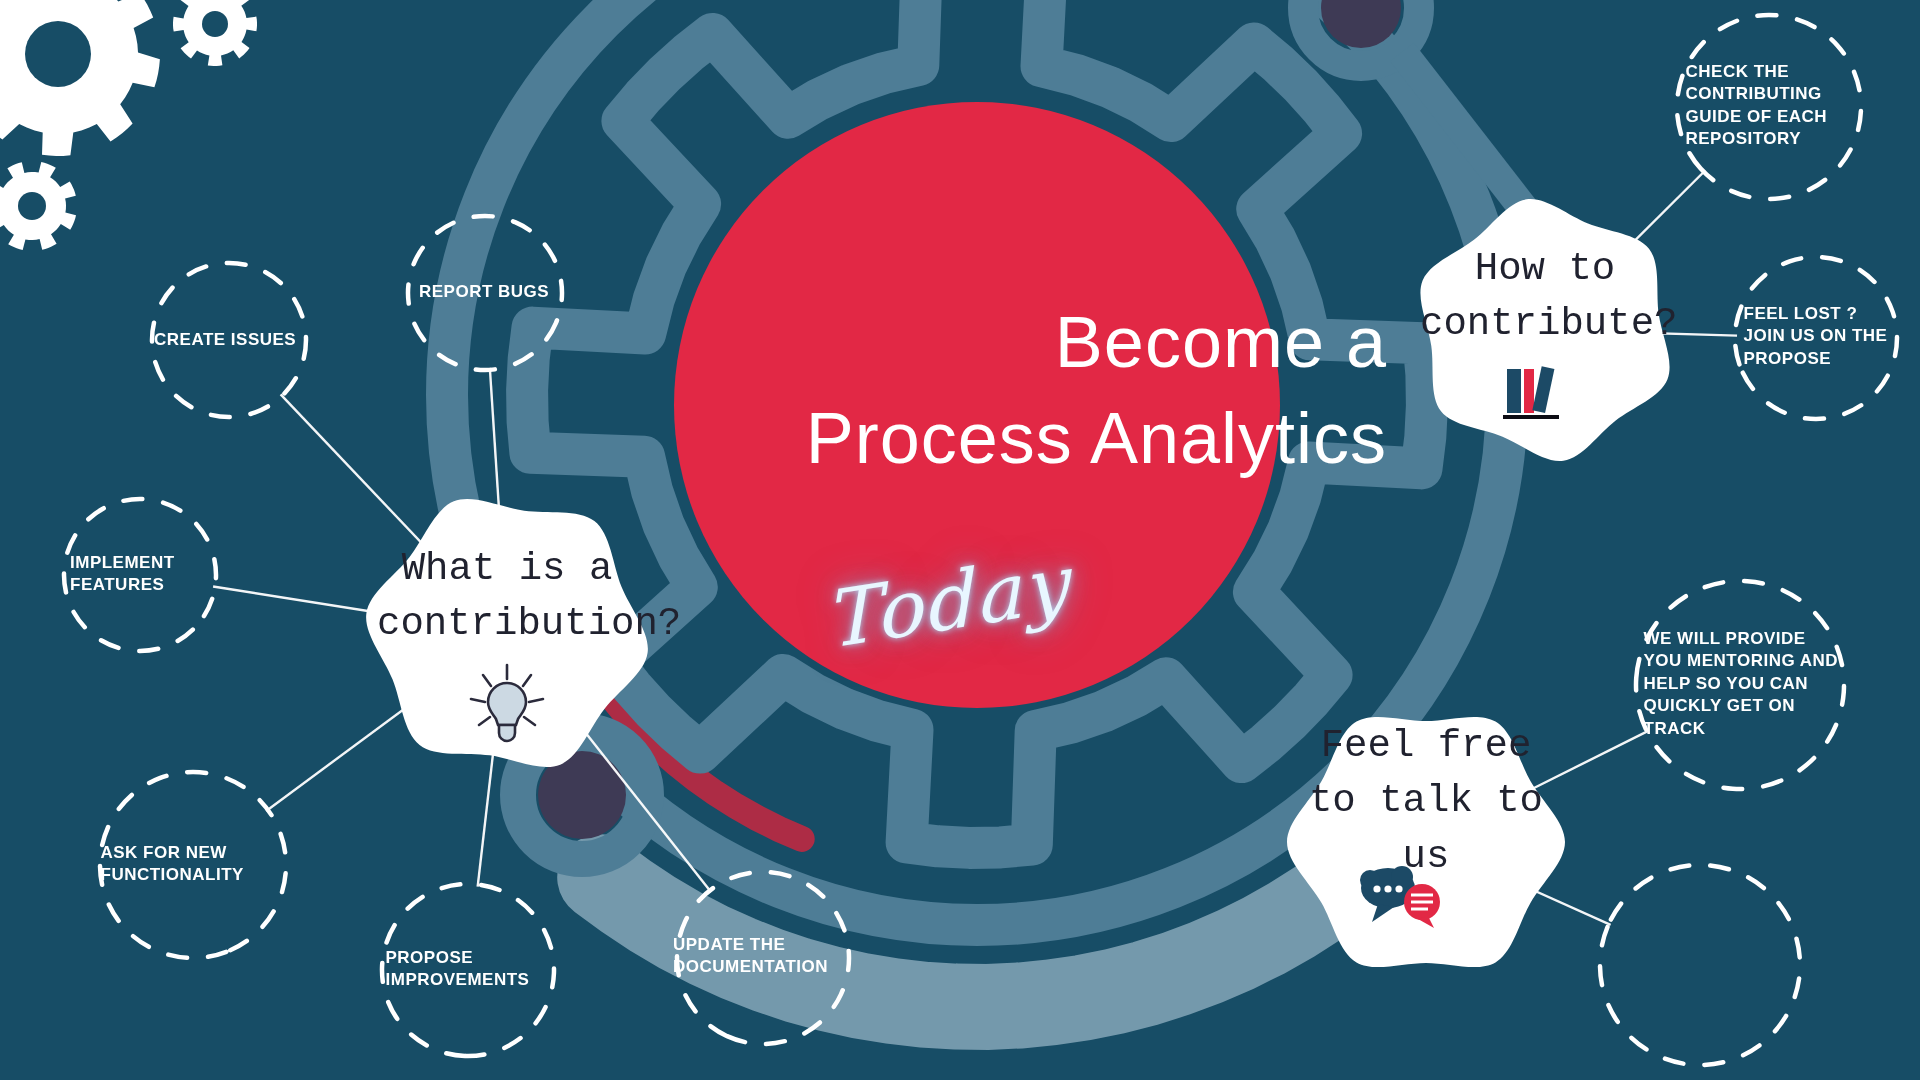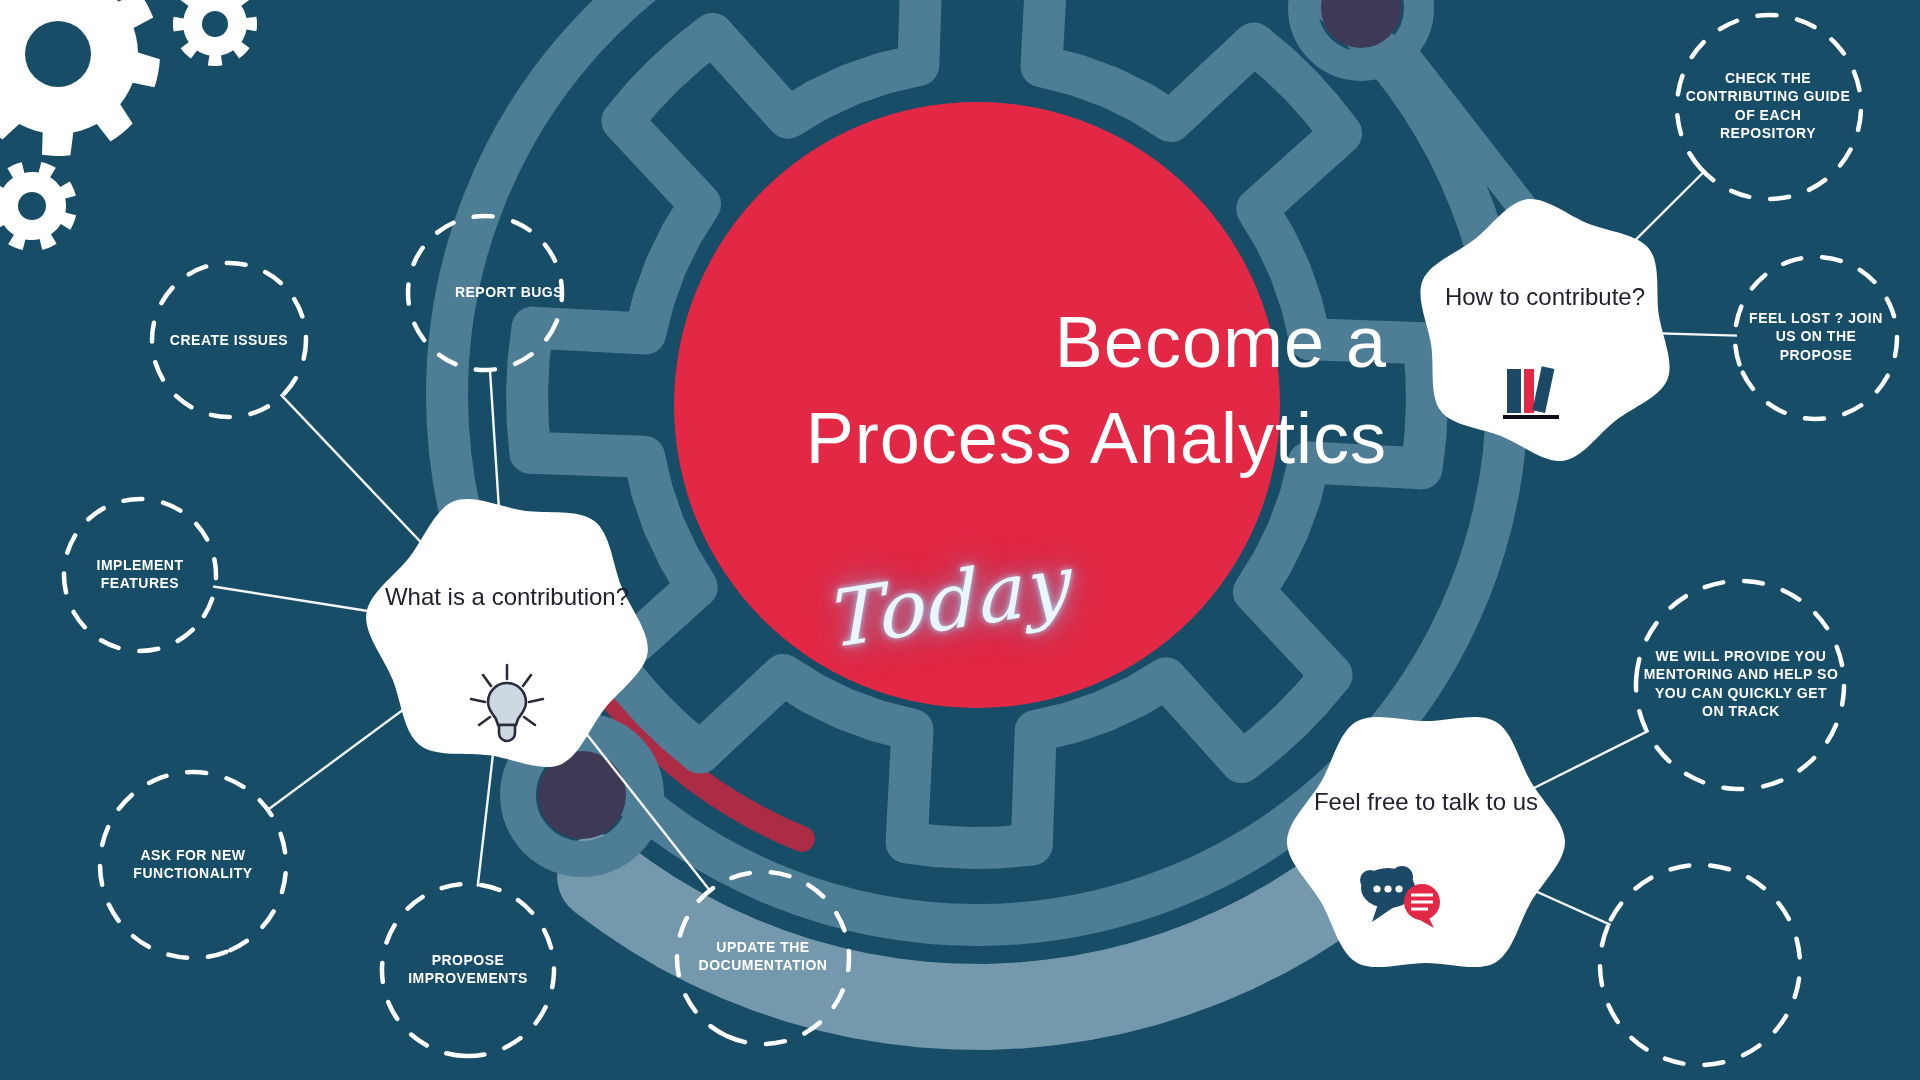--- a/index.html
+++ b/index.html
@@ -1,23 +1,23 @@
 <!DOCTYPE html>
 <html><head>
 <meta charset="utf-8">
 <style>
   html,body{margin:0;padding:0;width:1920px;height:1080px;overflow:hidden;}
   .canvas{position:relative;width:1920px;height:1080px;background:#174d66;
           font-family:"Liberation Sans",sans-serif;}
   #decor{position:absolute;inset:0;}
   .abs{position:absolute;transform:translate(-50%,-50%);}
-  .node-label{color:#ffffff;font-weight:bold;font-size:14px;line-height:1.32;
-              letter-spacing:.5px;text-align:center;}
-  .blob-title{color:#20222f;font-size:24px;line-height:1.42;text-align:center;
-              font-family:Liberation Sans, sans-serif;}
+  .node-label{color:#ffffff;font-weight:bold;font-size:17px;line-height:1.32;
+              letter-spacing:.5px;text-align:left;}
+  .blob-title{color:#20222f;font-size:39px;line-height:1.42;text-align:center;
+              font-family:Liberation Mono, monospace;}
   .main-title{color:#ffffff;text-align:right;font-size:72px;line-height:96px;
               letter-spacing:1px;width:820px;}
   .main-title span{display:block;}
   .today{color:#e8f6ff;font-family:"DejaVu Serif",serif;font-style:italic;
          font-size:78px;letter-spacing:2px;
          transform:translate(-50%,-50%) rotate(-9deg) skewX(-8deg);
          text-shadow:0 0 6px rgba(173,224,255,.95),0 0 20px rgba(120,196,240,.7),0 0 38px rgba(90,170,220,.5);}
   .icon-box{display:flex;align-items:center;justify-content:center;}
 </style>
 </head>

